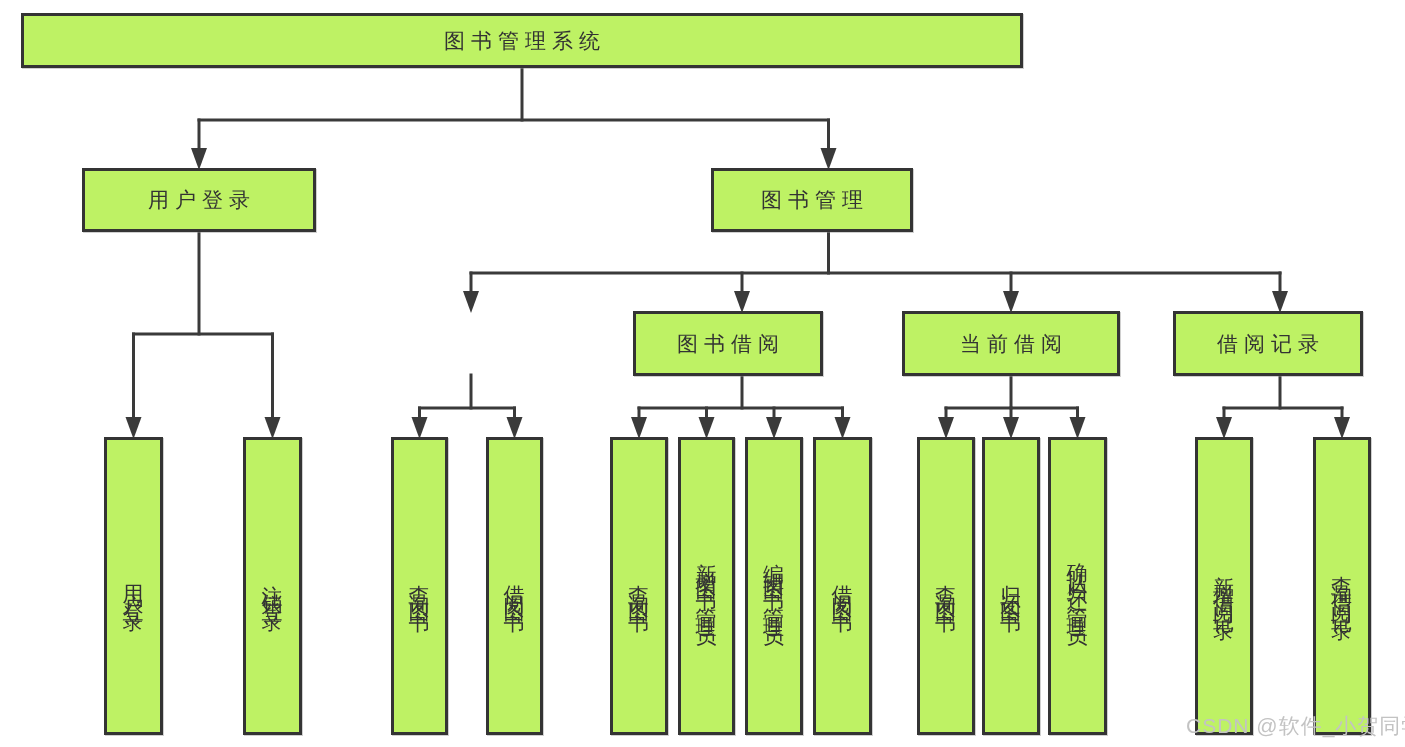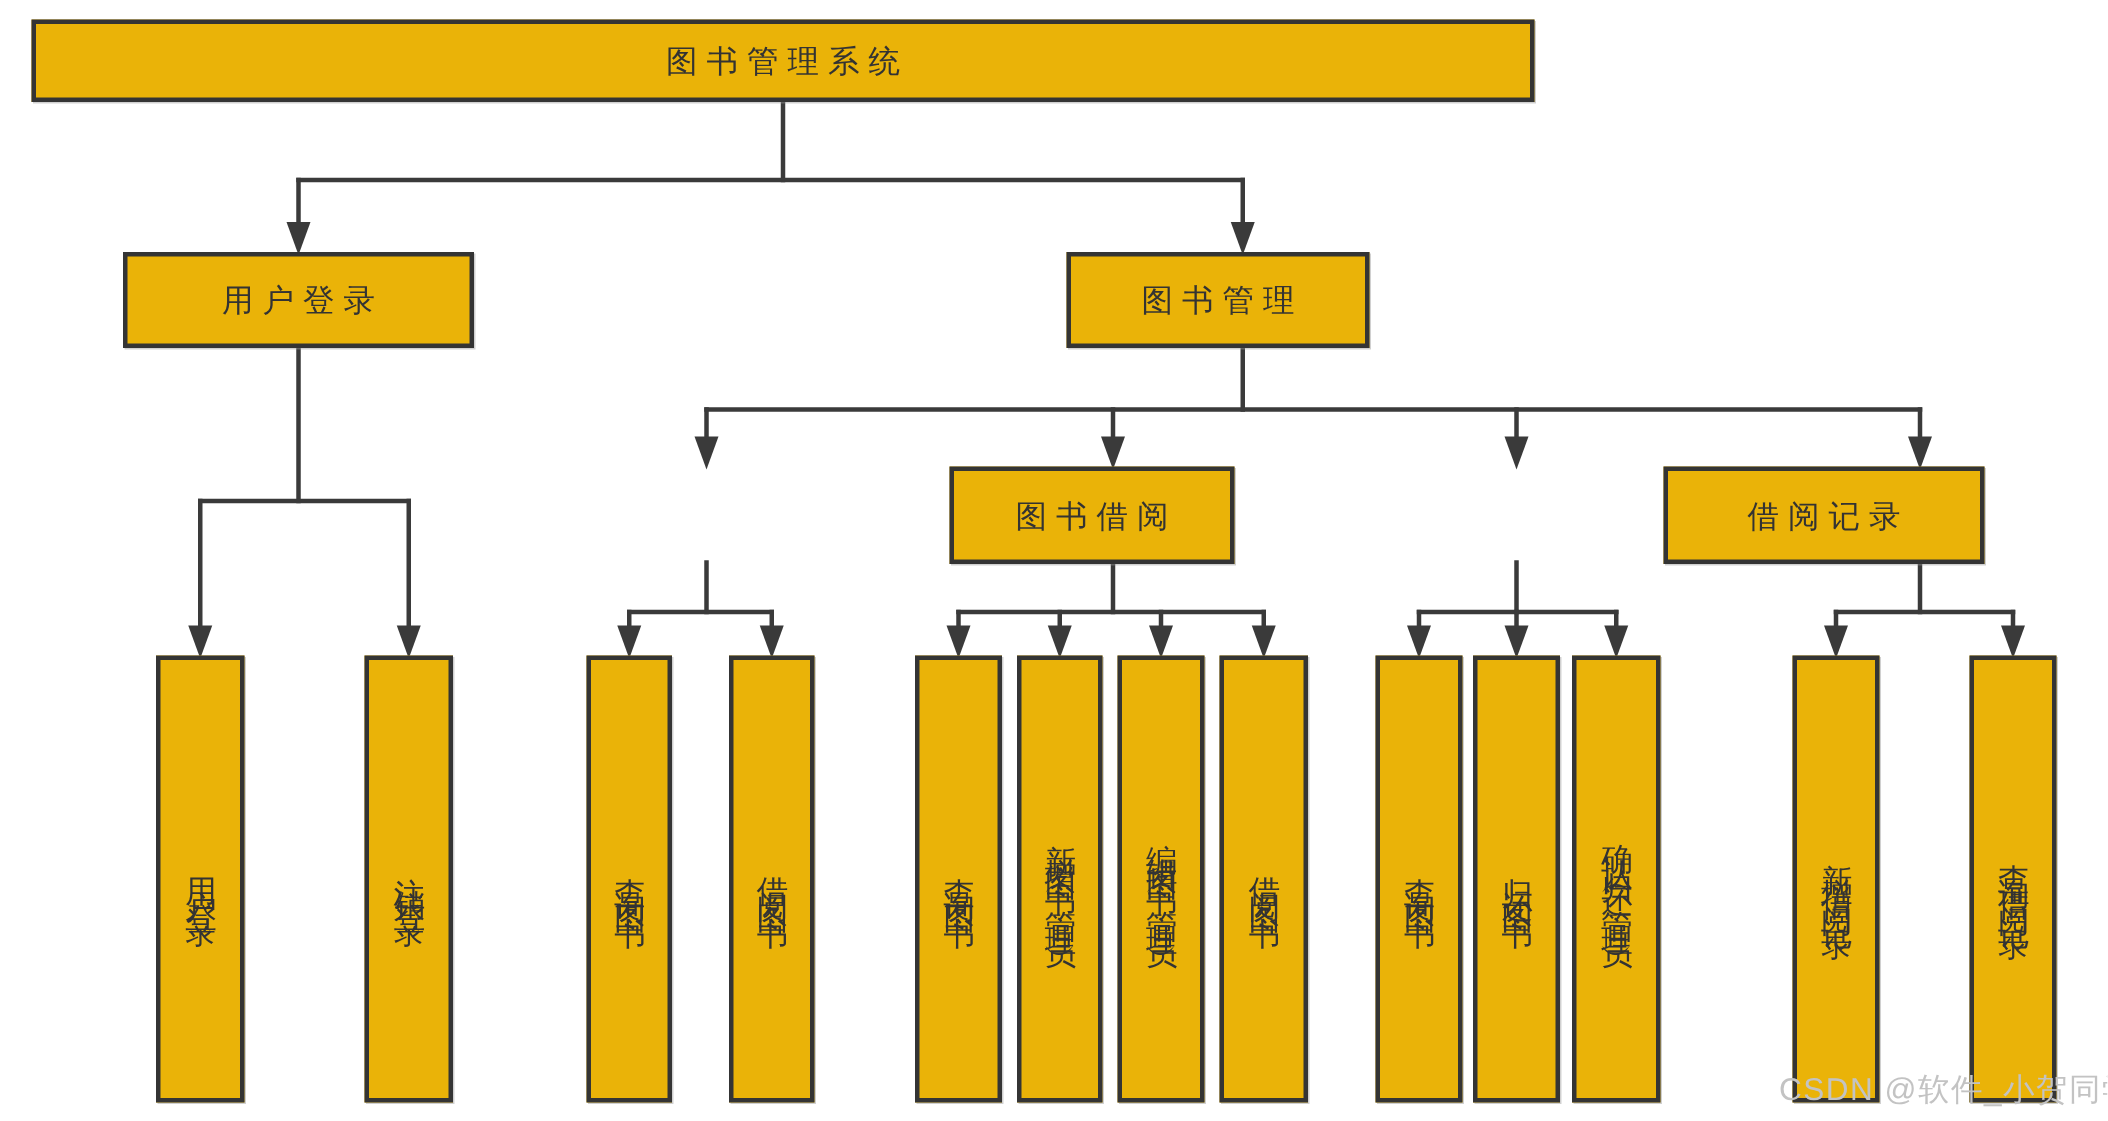--- a/index.html
+++ b/index.html
@@ -8,21 +8,21 @@
     width:1405px;height:747px;
     background:#ffffff;
     font-family:"Liberation Sans", sans-serif;
     overflow:hidden;
   }
   #edges{position:absolute;left:0;top:0;z-index:0;}
   .node{
     position:absolute;
     box-sizing:border-box;
     border:3px solid #343434;
-    background:#eab308;
+    background:#bef264;
     display:flex;
     align-items:center;
     justify-content:center;
     color:#333333;
     z-index:1;
     box-shadow:1px 1px 0 rgba(150,150,150,.45);
   }
   .node.h{
     font-size:21px;
     letter-spacing:6px;
@@ -102,21 +102,22 @@
       <line x1="1224" y1="408" x2="1224" y2="419" stroke="#3a3a3a" stroke-width="3" stroke-linecap="square"></line>
       <polygon points="1216,417 1232,417 1224,439" fill="#3a3a3a"></polygon>
       <line x1="1342" y1="408" x2="1342" y2="419" stroke="#3a3a3a" stroke-width="3" stroke-linecap="square"></line>
       <polygon points="1334,417 1350,417 1342,439" fill="#3a3a3a"></polygon>
     </svg>
 
   <div class="node h" style="left: 21px; top: 13px; width: 1002px; height: 55px; border-color: rgb(52, 52, 52); color: rgb(51, 51, 51);">图书管理系统</div>
     <div class="node h" style="left: 82px; top: 168px; width: 234px; height: 64px; border-color: rgb(52, 52, 52); color: rgb(51, 51, 51);">用户登录</div>
     <div class="node h" style="left: 711px; top: 168px; width: 202px; height: 64px; border-color: rgb(52, 52, 52); color: rgb(51, 51, 51);">图书管理</div>
     <div class="node h" style="left: 633px; top: 311px; width: 190px; height: 65px; border-color: rgb(52, 52, 52); color: rgb(51, 51, 51);">图书借阅</div>
-    <div class="node h" style="left: 1109px; top: 311px; width: 214px; height: 65px; border-color: rgb(52, 52, 52); color: rgb(51, 51, 51);">借阅记录</div>
+    <div class="node h" style="left: 902px; top: 311px; width: 218px; height: 65px; border-color: rgb(52, 52, 52); color: rgb(51, 51, 51);">当前借阅</div>
+    <div class="node h" style="left: 1173px; top: 311px; width: 190px; height: 65px; border-color: rgb(52, 52, 52); color: rgb(51, 51, 51);">借阅记录</div>
     <div class="node v" style="left: 104px; top: 437px; width: 59px; height: 298px; border-color: rgb(52, 52, 52); color: rgb(51, 51, 51);">用户登录</div>
     <div class="node v" style="left: 243px; top: 437px; width: 59px; height: 298px; border-color: rgb(52, 52, 52); color: rgb(51, 51, 51);">注销登录</div>
     <div class="node v" style="left: 391px; top: 437px; width: 57px; height: 298px; border-color: rgb(52, 52, 52); color: rgb(51, 51, 51);">查询图书</div>
     <div class="node v" style="left: 486px; top: 437px; width: 57px; height: 298px; border-color: rgb(52, 52, 52); color: rgb(51, 51, 51);">借阅图书</div>
     <div class="node v" style="left: 610px; top: 437px; width: 58px; height: 298px; border-color: rgb(52, 52, 52); color: rgb(51, 51, 51);">查询图书</div>
     <div class="node v" style="left: 678px; top: 437px; width: 57px; height: 298px; border-color: rgb(52, 52, 52); color: rgb(51, 51, 51);">新增图书（管理员）</div>
     <div class="node v" style="left: 745px; top: 437px; width: 58px; height: 298px; border-color: rgb(52, 52, 52); color: rgb(51, 51, 51);">编辑图书（管理员）</div>
     <div class="node v" style="left: 813px; top: 437px; width: 59px; height: 298px; border-color: rgb(52, 52, 52); color: rgb(51, 51, 51);">借阅图书</div>
     <div class="node v" style="left: 917px; top: 437px; width: 58px; height: 298px; border-color: rgb(52, 52, 52); color: rgb(51, 51, 51);">查询图书</div>
     <div class="node v" style="left: 982px; top: 437px; width: 58px; height: 298px; border-color: rgb(52, 52, 52); color: rgb(51, 51, 51);">归还图书</div>

